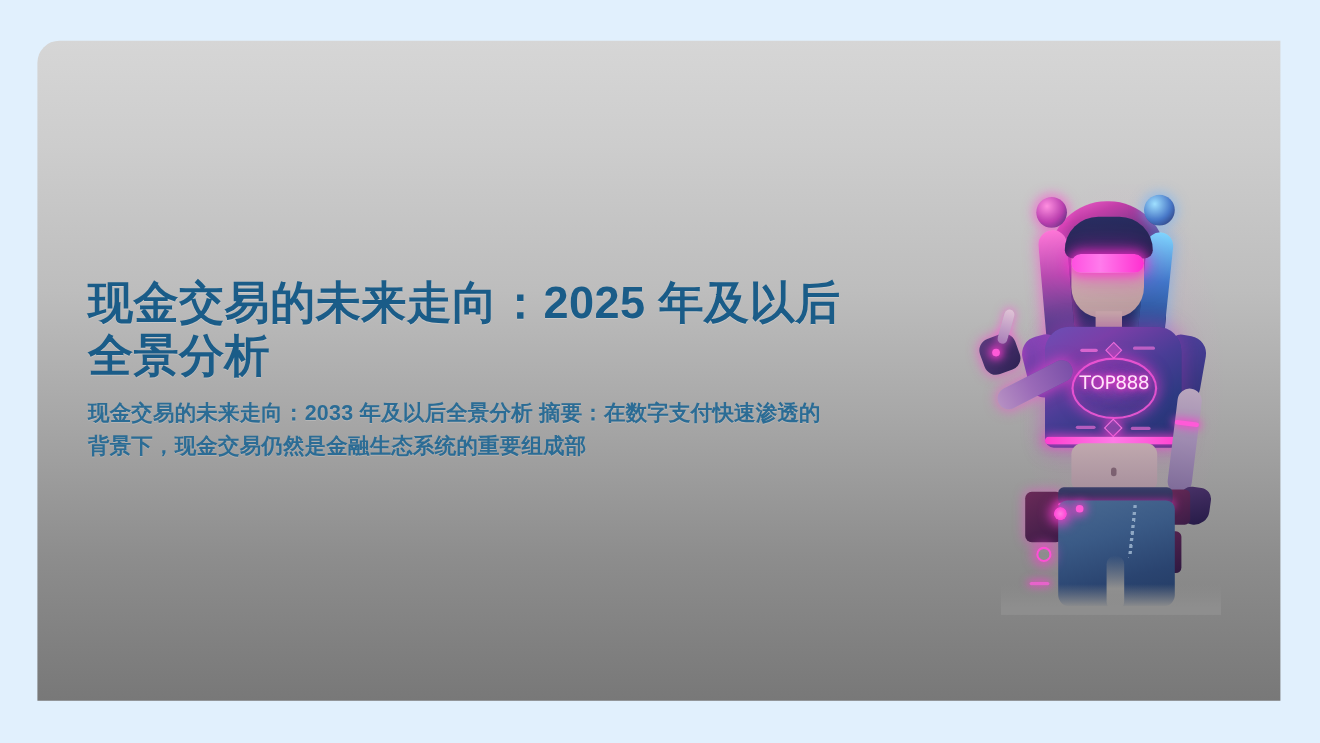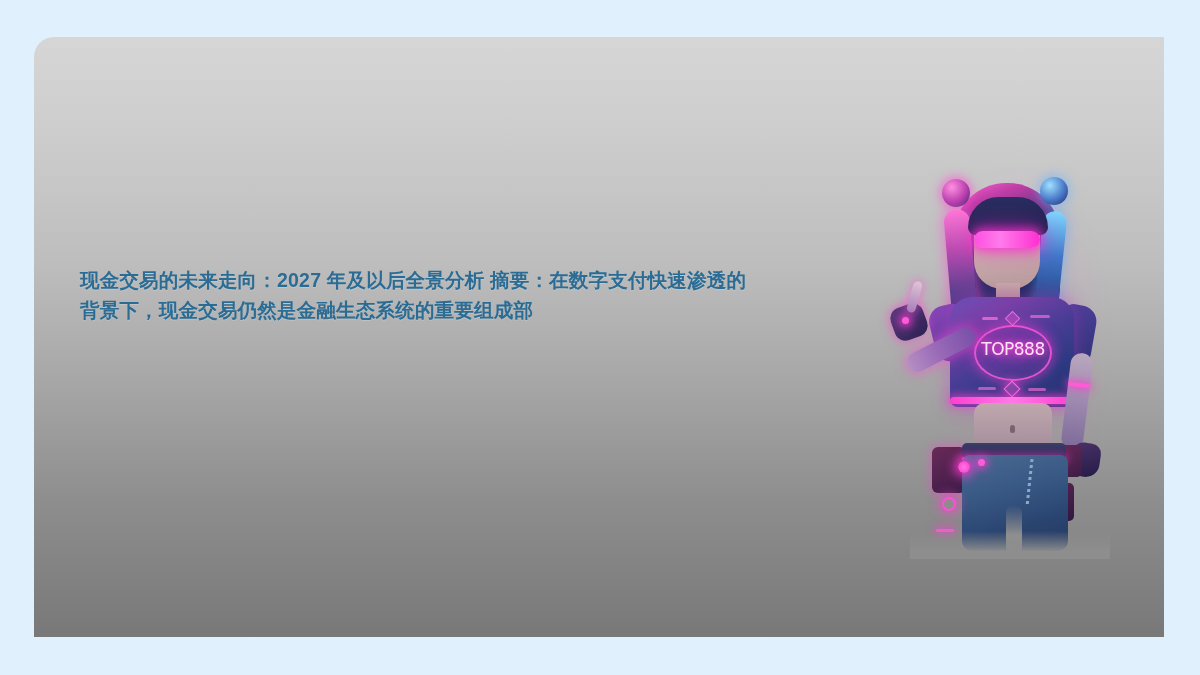--- a/index.html
+++ b/index.html
@@ -287,21 +287,22 @@
     background:radial-gradient(ellipse at 52% 45%, rgba(255,70,215,.10), rgba(255,70,215,0) 62%);
     pointer-events:none;
   }
 </style>
 </head>
 <body>
 
 <div class="slide-frame">
 
   <div class="text-block">
-    <div class="slide-subtitle">现金交易的未来走向：2027 年及以后全景分析 摘要：在数字支付快速渗透的背景下，现金交易仍然是金融生态系统的重要组成部</div>
+    <div class="slide-title">现金交易的未来走向：2025 年及以后全景分析</div>
+    <div class="slide-subtitle">现金交易的未来走向：2033 年及以后全景分析 摘要：在数字支付快速渗透的背景下，现金交易仍然是金融生态系统的重要组成部</div>
   </div>
 
   <div class="character-art">
     <div class="fig aura"></div>
 
     <div class="fig hair-back"></div>
     <div class="fig bun-l"></div>
     <div class="fig bun-r"></div>
     <div class="fig hair-side-l"></div>
     <div class="fig hair-side-r"></div>

